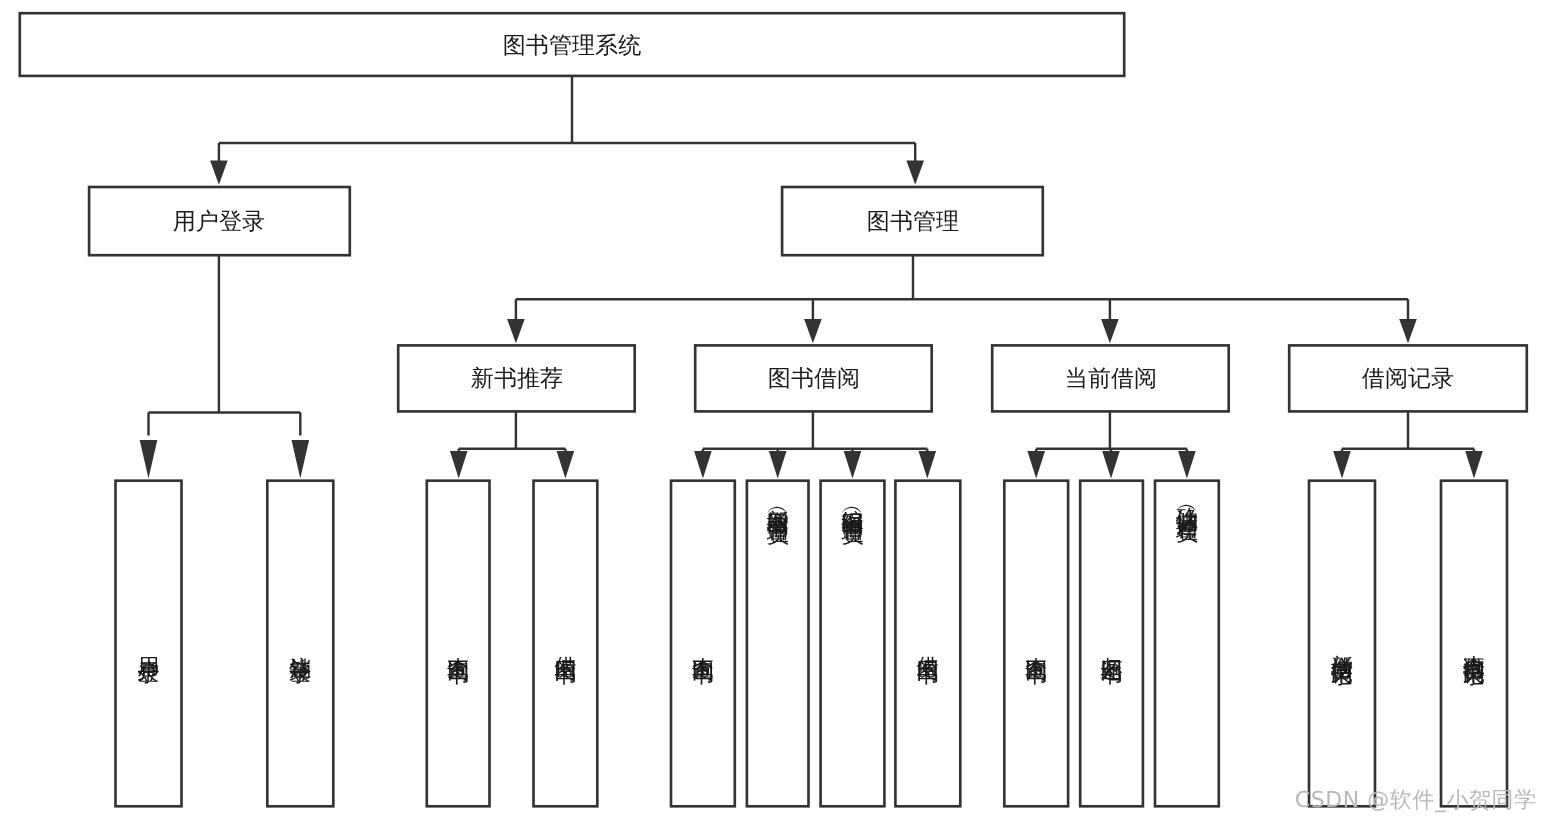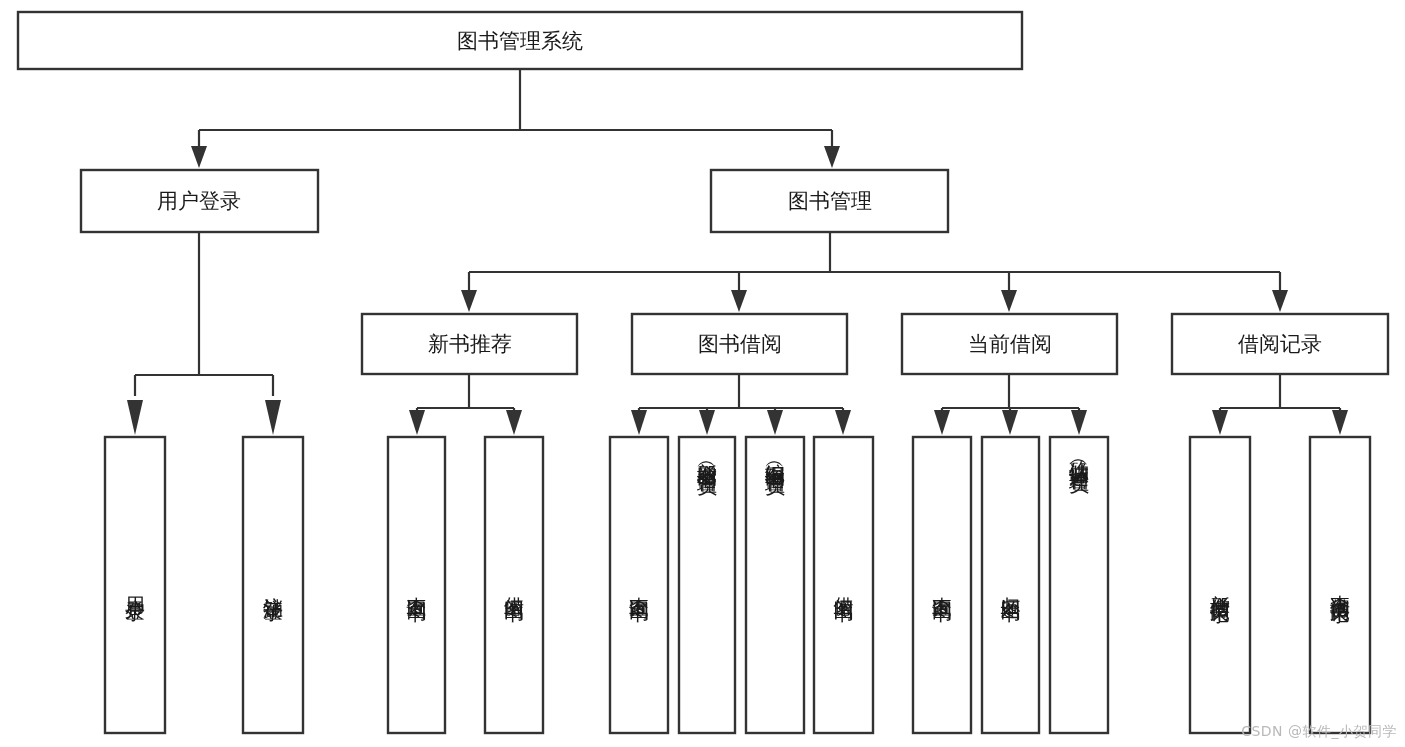--- a/index.html
+++ b/index.html
@@ -55,21 +55,21 @@
     stroke: #333333;
     stroke-width: 2.2;
     fill: none;
   }
   .arrow-head { fill: #333333; }
   .watermark {
     position: absolute;
     right: 8px;
     bottom: 6px;
     font-family: "DejaVu Sans", "Liberation Sans", sans-serif;
-    font-size: 14px;
+    font-size: 20px;
     color: #b9b9b9;
     white-space: nowrap;
     letter-spacing: 0.5px;
   }
 </style>
 </head>
 <body>
 
 <div id="diagram-root">
 

